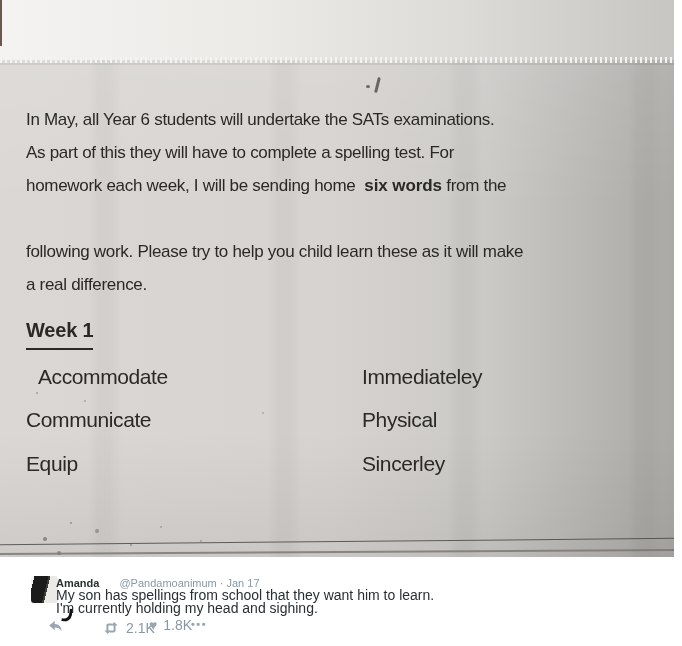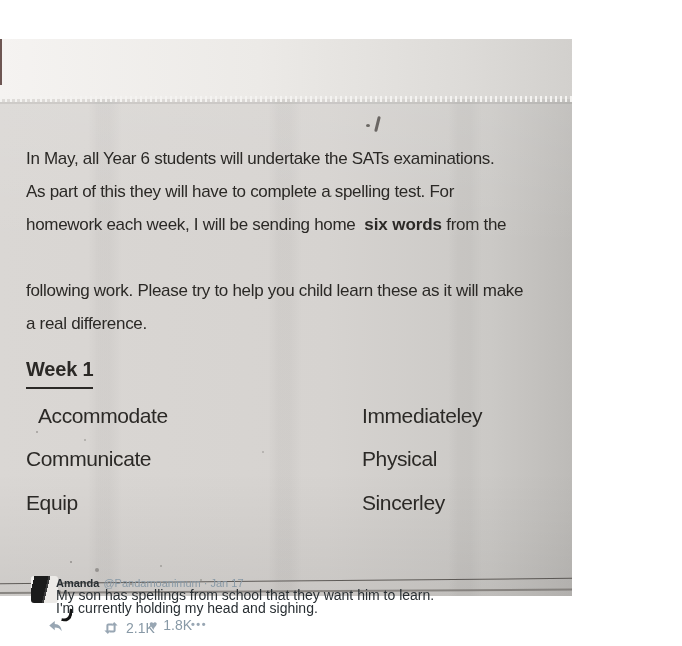--- a/index.html
+++ b/index.html
@@ -3,22 +3,22 @@
 <meta charset="utf-8">
 <style>
   html,body{margin:0;padding:0;background:#ffffff;}
   .screen{
     position:relative;width:682px;height:646px;background:#ffffff;overflow:hidden;
     font-family:"Liberation Sans",sans-serif;
   }
 
   
   .photo{
-    position:absolute;left:0;top:0;width:572px;height:557px;overflow:hidden;
-    background:#d4d1ce;cursor:pointer;margin-top:39px;
+    position:absolute;left:0;top:0;width:674px;height:557px;overflow:hidden;
+    background:#d4d1ce;cursor:pointer;
   }
   .photo-top{
     position:absolute;left:0;top:0;width:682px;height:60px;
     background:linear-gradient(90deg,#f5f3f1 0%,#eceae7 38%,#dddbd8 68%,#c7c5c2 100%);
   }
   .left-edge-line{
     position:absolute;left:0;top:0;width:2px;height:46px;background:#553a36;opacity:.85;
   }
   .paper{
     position:absolute;left:0;top:60px;width:682px;height:497px;
@@ -81,21 +81,21 @@
     background:linear-gradient(104deg,#f2f1ef 0 10%,#1b1b1b 10% 52%,#3a3a3a 52% 58%,#eceae7 58% 100%);
   }
   .avatar-artifact{
     position:absolute;left:62px;top:608px;width:7px;height:11px;
     border-right:3px solid #141414;border-bottom:3px solid #141414;
     border-bottom-right-radius:8px;transform:rotate(8deg);
   }
   .tweet-header{position:absolute;left:56px;top:577px;font-size:11px;line-height:12px;white-space:pre;}
   .tweet-name{color:#292f33;font-weight:bold;cursor:pointer;}
   .tweet-handle,.tweet-sep,.tweet-date{color:#8899a6;}
-  .tweet-handle{margin-left:4px;cursor:pointer;text-align:right;}
+  .tweet-handle{margin-left:20px;cursor:pointer;text-align:right;}
   .tweet-sep{margin-left:3px;}
   .tweet-date{margin-left:3px;cursor:pointer;}
   .tweet-text-line{position:absolute;left:56px;color:#292f33;font-size:14px;line-height:13px;white-space:pre;text-align:right;}
   .tt1{top:589px;} .tt2{top:602px;}
 
   .action{position:absolute;display:flex;align-items:center;cursor:pointer;color:#98a6b3;}
   .action svg{display:block;fill:#98a6b3;}
   .action .count{font-size:14px;color:#8899a6;margin-left:7px;}
   .a-reply{left:48px;top:620px;}
   .a-retweet{left:103px;top:620px;}

